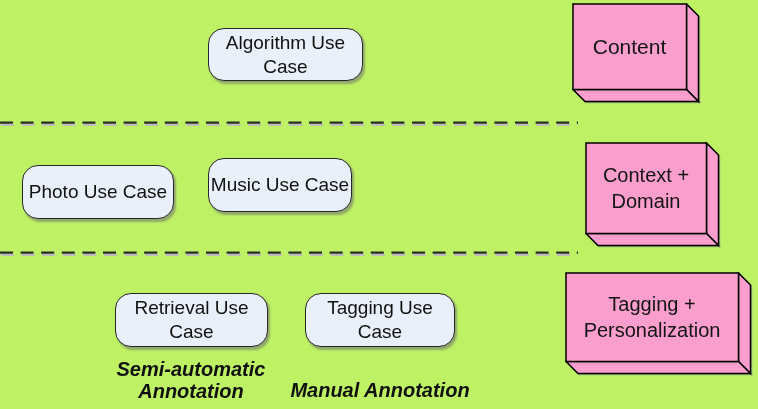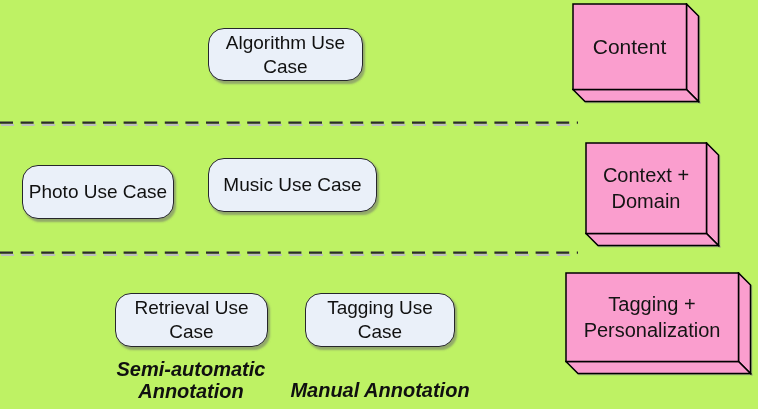--- a/index.html
+++ b/index.html
@@ -71,21 +71,21 @@
       <polygon points="114.5,1 126.5,13 126.5,98.5 114.5,86.5" fill="var(--layer-fill,#FA9ECE)" stroke="var(--layer-stroke,#000)" stroke-width="1.5"></polygon>
       <polygon points="1,86.5 114.5,86.5 126.5,98.5 13,98.5" fill="var(--layer-fill,#FA9ECE)" stroke="var(--layer-stroke,#000)" stroke-width="1.5"></polygon>
       <polygon points="1,1 114.5,1 114.5,86.5 1,86.5" fill="var(--layer-fill,#FA9ECE)" stroke="var(--layer-stroke,#000)" stroke-width="1.5"></polygon>
     </svg>
     <div class="layer-label" style="width:115px;height:87px;font-size:21px;">Content</div>
   </div>
 
   <div class="usecase" style="left:22px;top:158px;width:152px;height:54px;margin-top:7px;">
     <span class="lbl">Photo Use Case</span>
   </div>
-  <div class="usecase" style="left:208px;top:158px;width:169px;height:54px;">
+  <div class="usecase" style="left:208px;top:158px;width:144px;height:54px;">
     <span class="lbl">Music Use Case</span>
   </div>
 
   <div class="layerbox" style="left:585px;top:142px;width:136px;height:105px;">
     <svg width="135" height="105">
       <polygon points="121.5,1 133.5,13 133.5,103.5 121.5,91.5" fill="var(--layer-fill,#FA9ECE)" stroke="var(--layer-stroke,#000)" stroke-width="1.5"></polygon>
       <polygon points="1,91.5 121.5,91.5 133.5,103.5 13,103.5" fill="var(--layer-fill,#FA9ECE)" stroke="var(--layer-stroke,#000)" stroke-width="1.5"></polygon>
       <polygon points="1,1 121.5,1 121.5,91.5 1,91.5" fill="var(--layer-fill,#FA9ECE)" stroke="var(--layer-stroke,#000)" stroke-width="1.5"></polygon>
     </svg>
     <div class="layer-label" style="width:122px;height:92px;">Context + Domain</div>

